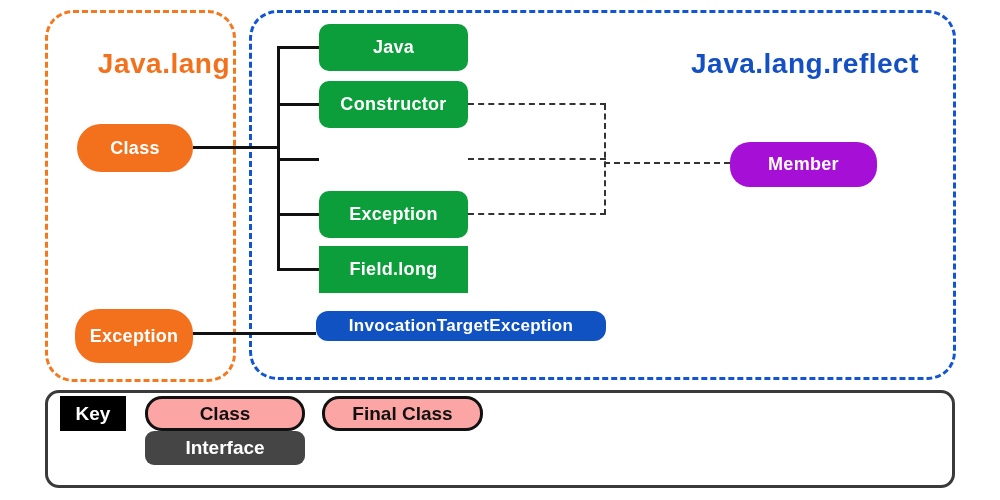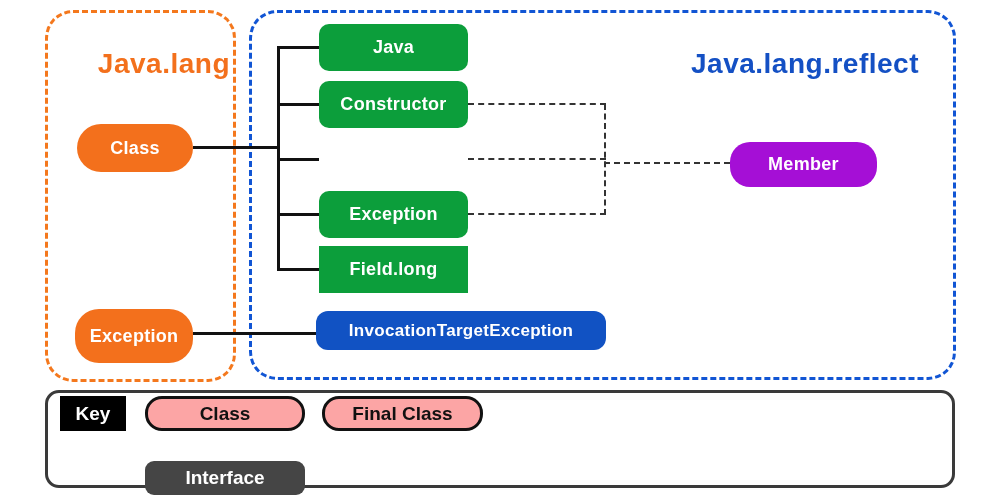--- a/index.html
+++ b/index.html
@@ -29,21 +29,21 @@
   .node-exception { left: 75px;  top: 309px; width: 118px; height: 54px; }
 
   .green { background: var(--green); border-radius: 10px; }
   .gbox { left: 319px; width: 149px; height: 47px; }
   .node-array       { top: 24px; }
   .node-constructor { top: 81px; }
   .node-field       { top: 135px; }
   .node-modifier    { top: 191px; }
   .node-javalong    { top: 246px; border-radius: 0; }
 
-  .node-invocation { left: 316px; top: 311px; width: 290px; height: 39px; background: var(--blue-box); border-radius: 12px; font-size: 17px; text-align: right; }
+  .node-invocation { left: 316px; top: 311px; width: 290px; height: 30px; background: var(--blue-box); border-radius: 12px; font-size: 17px; text-align: right; }
   .node-member     { left: 730px; top: 142px; width: 147px; height: 45px; background: var(--purple); border-radius: 20px; }
 
   
   .hline { position: absolute; height: 3px; background: var(--line-black); }
   .vline { position: absolute; width: 3px; background: var(--line-black); }
   .l-object    { left: 193px; top: 146px; width: 85px; }
   .l-trunk     { left: 277px; top: 46px; height: 225px; }
   .l-array     { left: 277px; top: 46px;  width: 42px; }
   .l-ctor      { left: 277px; top: 103px; width: 42px; }
   .l-field     { left: 277px; top: 158px; width: 42px; }
@@ -60,21 +60,21 @@
   .d-trunk  { left: 604px; top: 104px; height: 111px; }
   .d-member { left: 604px; top: 162px; width: 126px; }
 
   
   .key-container { position: absolute; left: 45px; top: 390px; width: 910px; height: 98px; border: 3px solid #3a3a3a; border-radius: 14px; background: #ffffff; }
   .key-label { position: absolute; left: 60px; top: 396px; width: 66px; height: 35px; background: #000000; color: #ffffff; display: flex; align-items: center; justify-content: center; font-weight: bold; font-size: 19px; }
   .key-box { position: absolute; height: 35px; display: flex; align-items: center; justify-content: center; font-weight: bold; font-size: 19px; }
   .key-outline { border: 3px solid #111111; border-radius: 17px; background: #fca5a5; color: #111111; }
   .key-class { left: 145px; top: 396px; width: 160px; }
   .key-final { left: 322px; top: 396px; width: 161px; }
-  .key-interface { left: 145px; top: 461px; width: 160px; height: 34px; background: var(--interface-gray); color: #ffffff; border-radius: 9px; }
+  .key-interface { left: 145px; top: 431px; width: 160px; height: 34px; background: var(--interface-gray); color: #ffffff; border-radius: 9px; }
 </style>
 </head>
 <body>
 
 <div class="stage">
 
   <div class="pkg pkg-orange"></div>
   <div class="pkg pkg-blue"></div>
 
   <div class="pkg-title title-orange">Java.lang</div>

